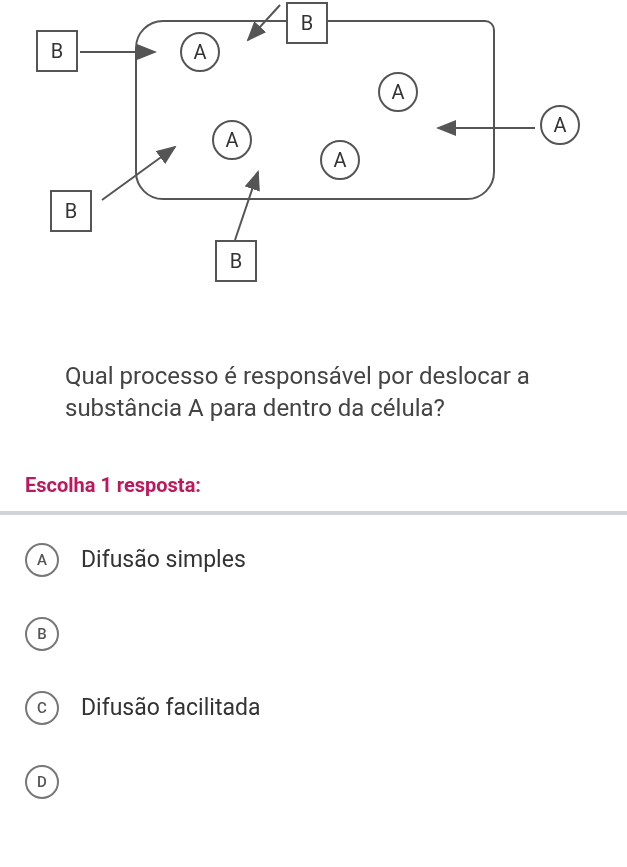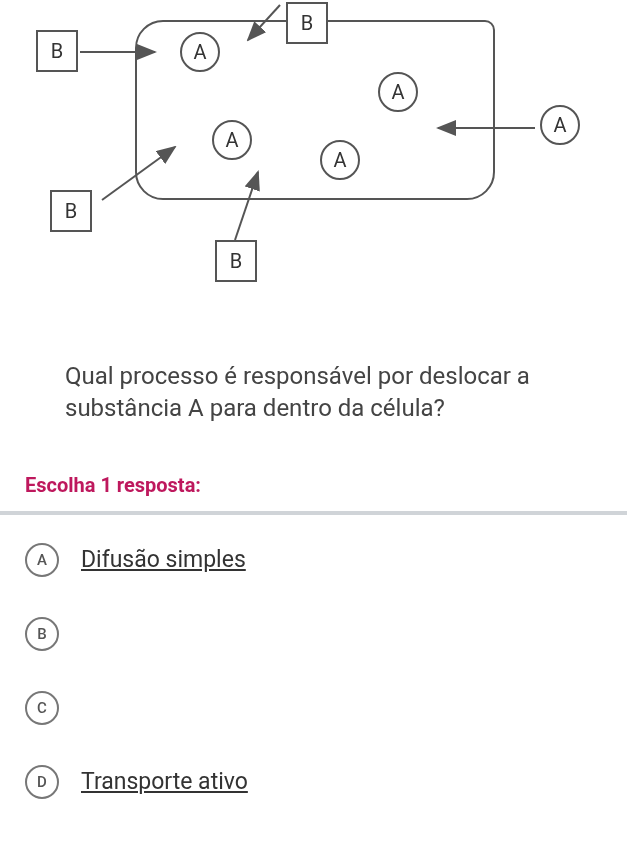--- a/index.html
+++ b/index.html
@@ -99,21 +99,20 @@
       display: flex;
       align-items: center;
       justify-content: center;
       font-size: 15px;
       color: #555;
       font-weight: 500;
     }
     .option-text {
       font-size: 23px;
       color: #333;
-      text-decoration: underline;
     }
     svg.arrows {
       position: absolute;
       top: 0;
       left: 0;
       pointer-events: none;
     }
   </style>
 </head>
 <body>
@@ -191,20 +190,20 @@
   </div>
   <div class="option">
     <div class="option-letter">
       <span>B</span>
     </div>
   </div>
   <div class="option">
     <div class="option-letter">
       <span>C</span>
     </div>
+    <div class="option-text">Difusão facilitada</div>
   </div>
   <div class="option">
     <div class="option-letter">
       <span>D</span>
     </div>
-    <div class="option-text">Transporte ativo</div>
   </div>
 </div>
 
 </body></html>

